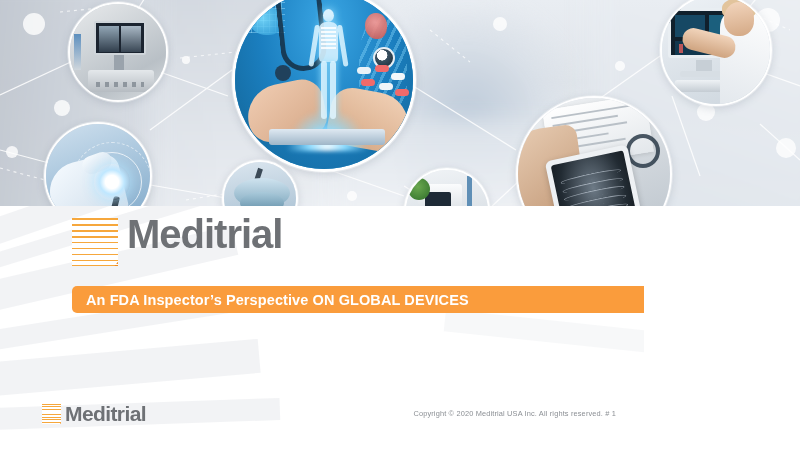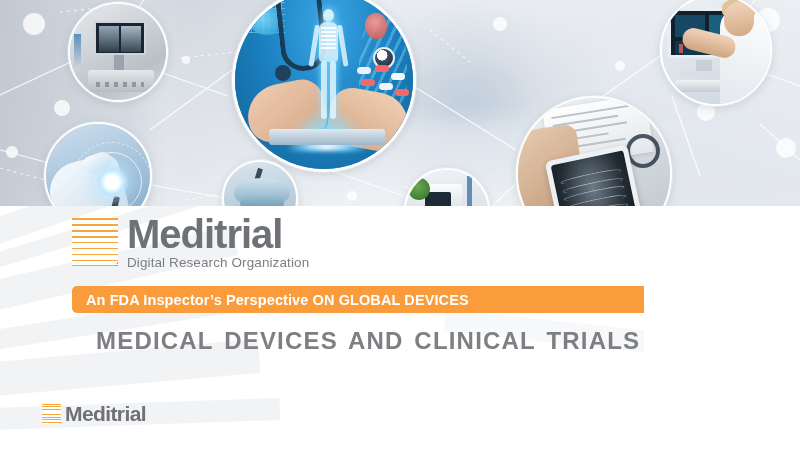--- a/index.html
+++ b/index.html
@@ -474,34 +474,33 @@
     <div class="ribbon rb6"></div>
     <div class="ribbon rb8"></div>
 
     <div class="logo-row">
       <div class="logo-mark">
         <div class="stripes"></div>
         <div class="fan"></div>
       </div>
       <div class="logo-text">
         <div class="logo-name">Meditrial</div>
-        <div class="logo-tag">Digital Research Organization</div>
       </div>
     </div>
 
     <div class="banner">
       <span class="banner-text">An FDA Inspector’s Perspective ON GLOBAL DEVICES</span>
     </div>
 
     <div class="title">
-      <span class="l2">MEDICAL DEVICES AND CLINICAL TRIALS</span>
     </div>
 
     <div class="footer-logo">
       <div class="fl-mark">
         <div class="stripes"></div>
         <div class="fan"></div>
       </div>
       <div class="fl-name">Meditrial</div>
     </div>
 
+    <div class="copyright">Copyright © 2020 Meditrial USA Inc. All rights reserved. # 1</div>
   </div>
 </div>
 
 </body></html>

